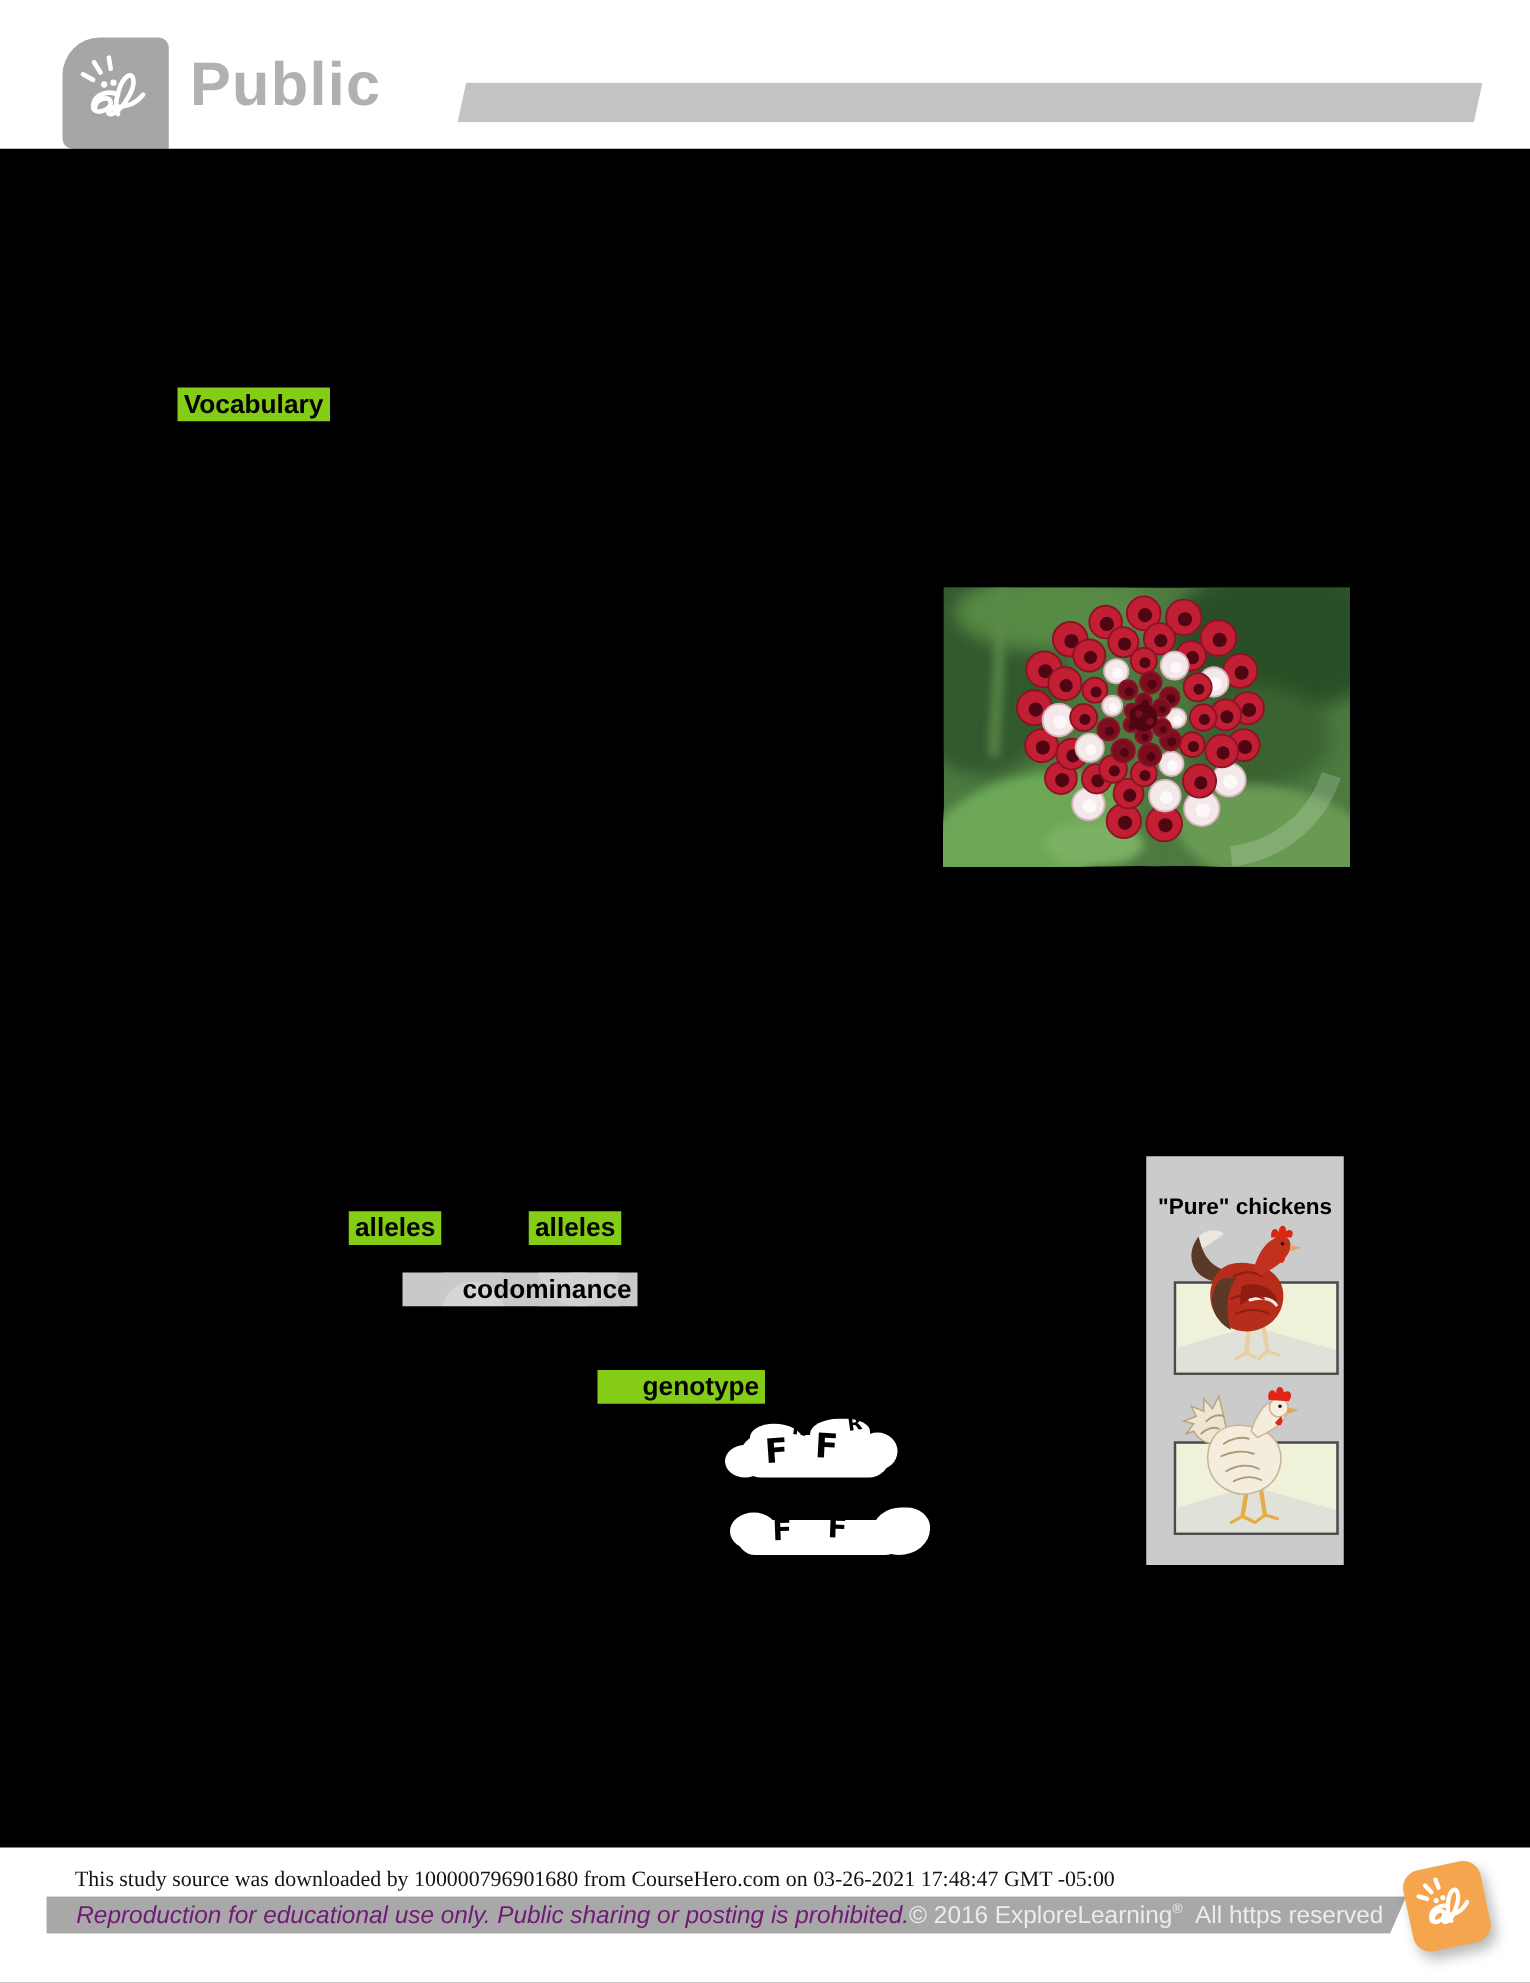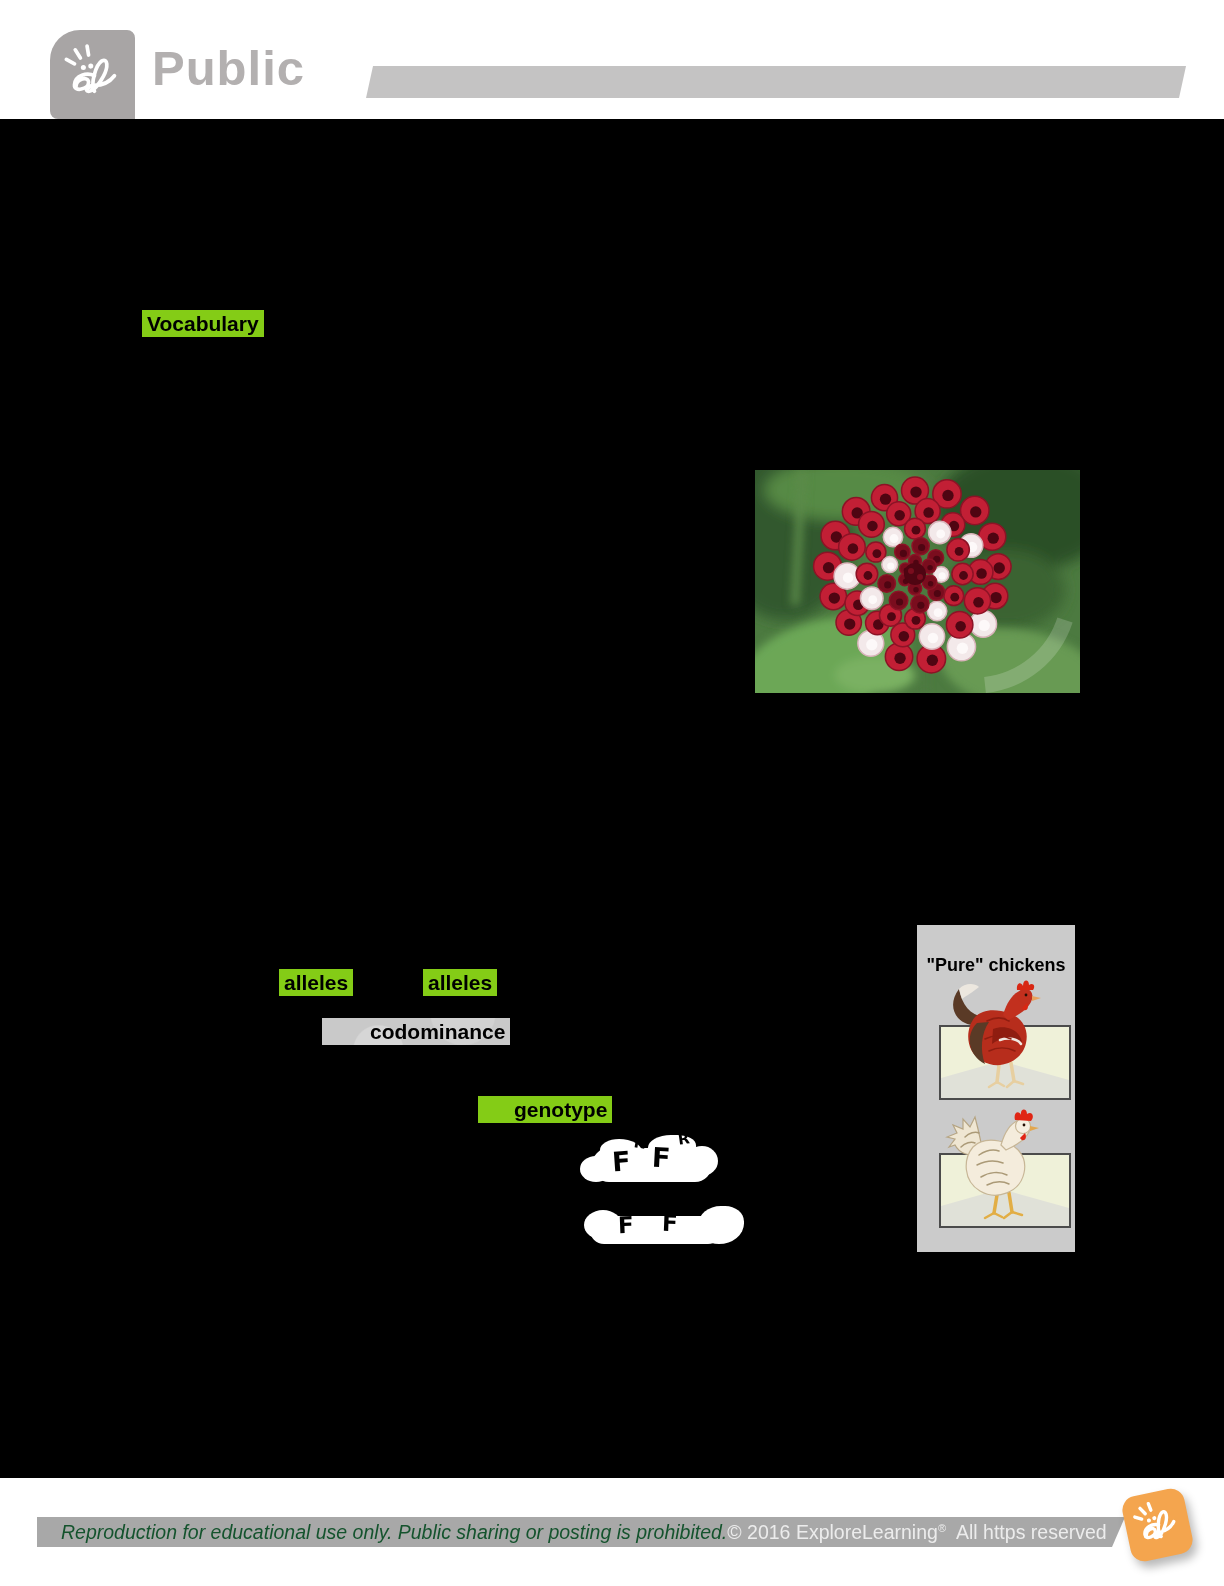--- a/index.html
+++ b/index.html
@@ -46,21 +46,21 @@
   .blob{position:absolute;background:#fff;}
   .hand{position:absolute;color:#000;font-family:"DejaVu Sans",sans-serif;font-weight:600;}
 
   
   .serifline{position:absolute;font-family:"Liberation Serif",serif;color:#141414;
       font-size:17.5px;white-space:nowrap;}
   .footer-bar{left:37px;top:1517px;width:1088px;height:30px;background:#a8a8a8;
       clip-path:polygon(0 0,100% 0,calc(100% - 13px) 100%,0 100%);
       display:flex;align-items:center;justify-content:space-between;
       padding:0 30px 0 24px;box-sizing:border-box;}
-  .footer-bar .notice{font-style:italic;color:#14532d;font-size:19.5px;white-space:nowrap;}
+  .footer-bar .notice{font-style:italic;color:#701a75;font-size:19.5px;white-space:nowrap;}
   .footer-bar .copyr{color:#ececec;font-size:19.5px;white-space:nowrap;}
   .footer-bar .copyr sup{font-size:11px;}
   .el-badge{left:1126px;top:1492px;width:63px;height:66px;background:#f4a54e;
       border-radius:14px;transform:rotate(-12deg);
       box-shadow:3px 7px 10px rgba(0,0,0,0.28);}
   .el-badge svg{position:absolute;left:3px;top:4px;width:57px;height:57px;}
 </style>
 </head>
 <body>
 
@@ -305,20 +305,21 @@
         <path d="M66,38 C70,24 77,15 85,13 C93,11 97,18 94,25 C90,33 80,39 71,43 Z" fill="#f4ecdc" stroke="#c7b696" stroke-width="1.2"></path>
         <circle cx="88" cy="19" r="7.5" fill="#f6efe0" stroke="#c7b696" stroke-width="1.2"></circle>
         <path d="M80,13 C78,5 84,3 86,8 C85,1 92,1 92,7 C97,4 100,9 96,14 Z" fill="#e02514"></path>
         <path d="M95,19 L104,21 L95,24 Z" fill="#e2a74f"></path>
         <path d="M90,26 C93,32 88,36 85,31 Z" fill="#e02514"></path>
         <circle cx="89" cy="18" r="1.4" fill="#241005"></circle>
       </g>
     </svg>
   </div>
 
+  <div class="serifline" style="left:60px;top:1493px;">This study source was downloaded by 100000796901680 from CourseHero.com on 03-26-2021 17:48:47 GMT -05:00</div>
 
   <div class="abs footer-bar">
     <span class="notice">Reproduction for educational use only. Public sharing or posting is prohibited.</span>
     <span class="copyr"><span>© 2016 ExploreLearning</span><sup>®</sup><span style="margin-left:10px;">All https reserved</span></span>
   </div>
 
   <div class="abs el-badge">
     <svg viewBox="0 0 100 100">
       <g fill="none" stroke="#ffffff" stroke-linecap="round">
         <path d="M33,27 L26,16" stroke-width="6"></path>

